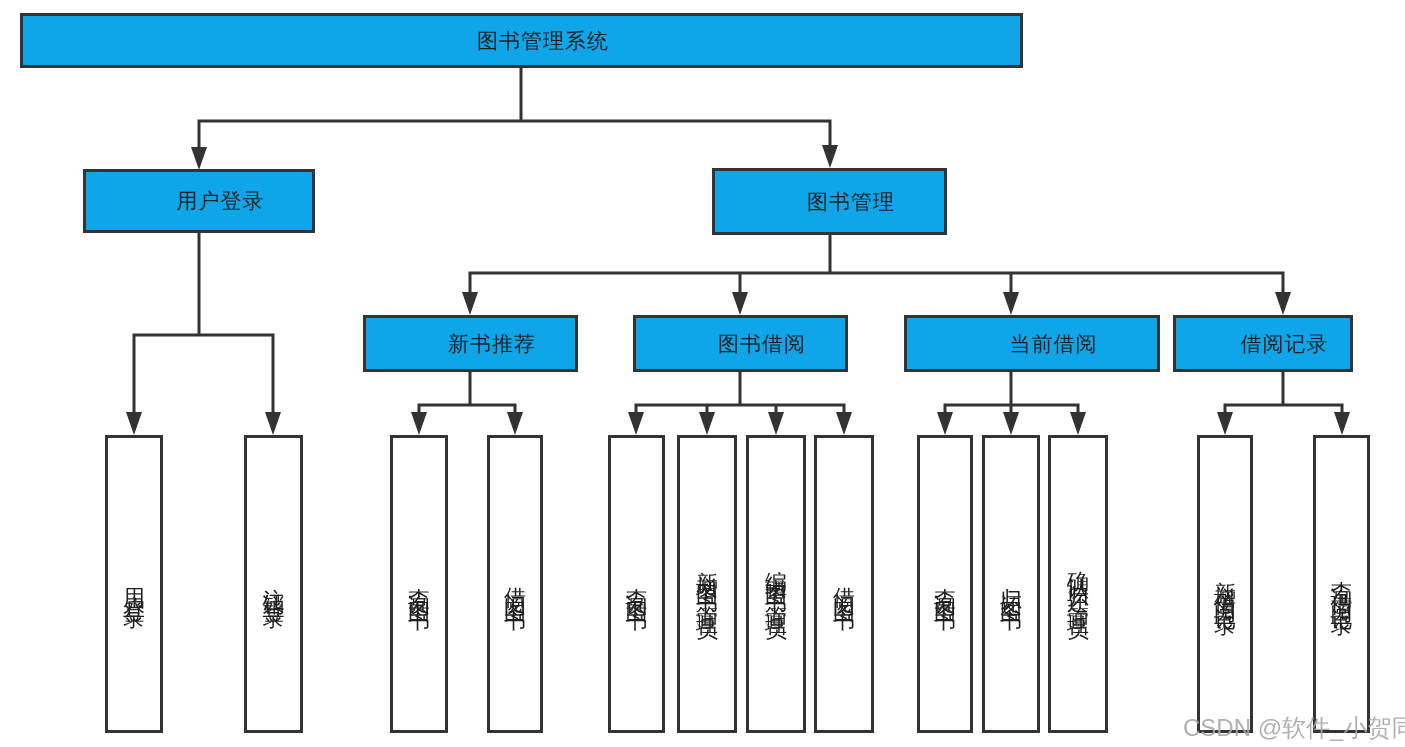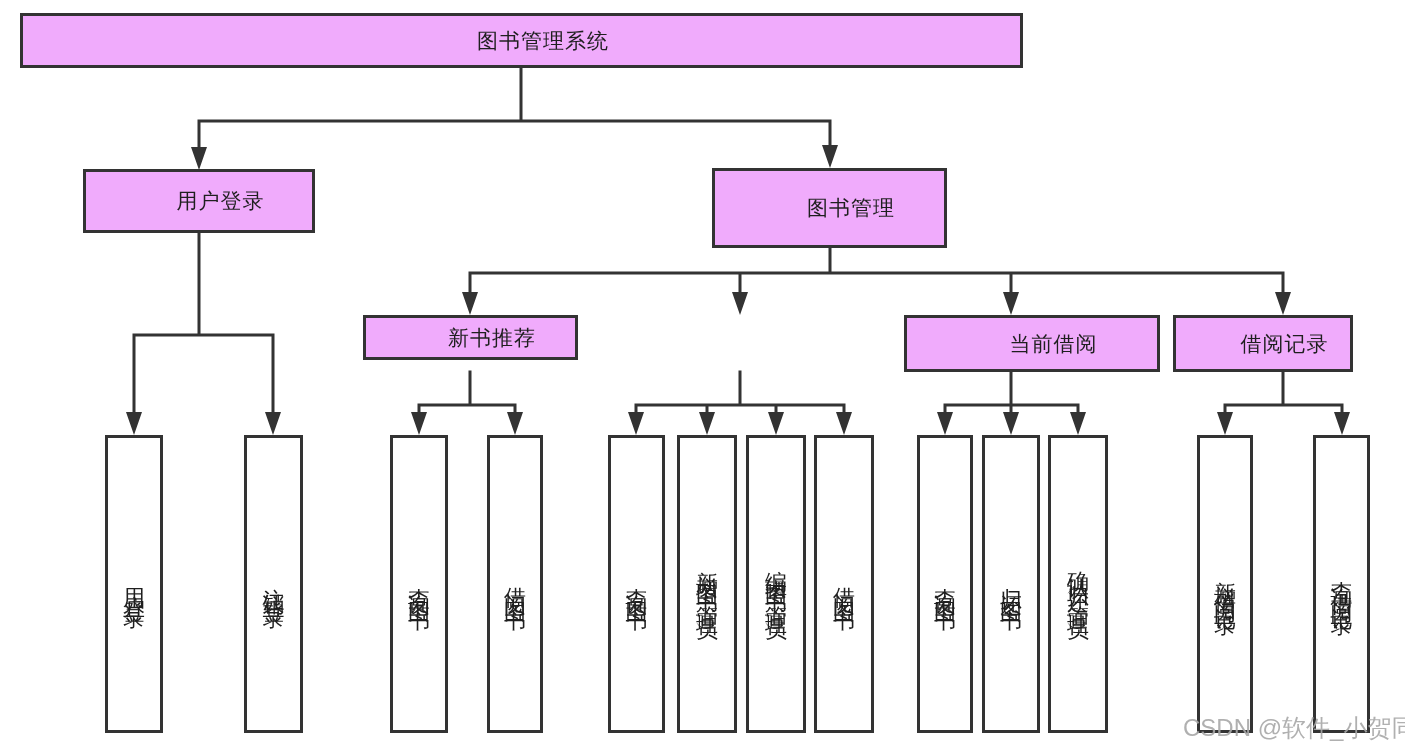--- a/index.html
+++ b/index.html
@@ -13,21 +13,21 @@
   }
   #connectors {
     position: absolute;
     left: 0; top: 0;
     width: 1405px; height: 747px;
   }
   .hbox {
     position: absolute;
     box-sizing: border-box;
     border: 3px solid #333333;
-    background: #f0abfc;
+    background: #0ea5e9;
     display: flex;
     align-items: center;
     justify-content: center;
     padding-left: 43px;
   }
   .hbox span {
     font-size: 21px;
     color: #1f1f1f;
     letter-spacing: 1px;
     white-space: nowrap;
@@ -92,26 +92,29 @@
       M1217 412 H1233 L1225 435 Z  M1334 412 H1350 L1342 435 Z"></path>
   </svg>
 
   <div class="hbox" style="left:20px; top:13px; width:1003px; height:55px;">
     <span>图书管理系统</span>
   </div>
 
   <div class="hbox" style="left:83px; top:169px; width:232px; height:64px;">
     <span>用户登录</span>
   </div>
-  <div class="hbox" style="left:712px; top:168px; width:235px; height:80px;">
+  <div class="hbox" style="left:712px; top:168px; width:235px; height:67px;">
     <span>图书管理</span>
   </div>
 
-  <div class="hbox" style="left:363px; top:315px; width:215px; height:45px;">
+  <div class="hbox" style="left:363px; top:315px; width:215px; height:57px;">
     <span>新书推荐</span>
+  </div>
+  <div class="hbox" style="left:633px; top:315px; width:215px; height:57px;">
+    <span>图书借阅</span>
   </div>
   <div class="hbox" style="left:904px; top:315px; width:256px; height:57px;">
     <span>当前借阅</span>
   </div>
   <div class="hbox" style="left:1173px; top:315px; width:180px; height:57px;">
     <span>借阅记录</span>
   </div>
 
   <div class="vbox" style="left:105px; width:58px;">
     <span>用户登录</span>

